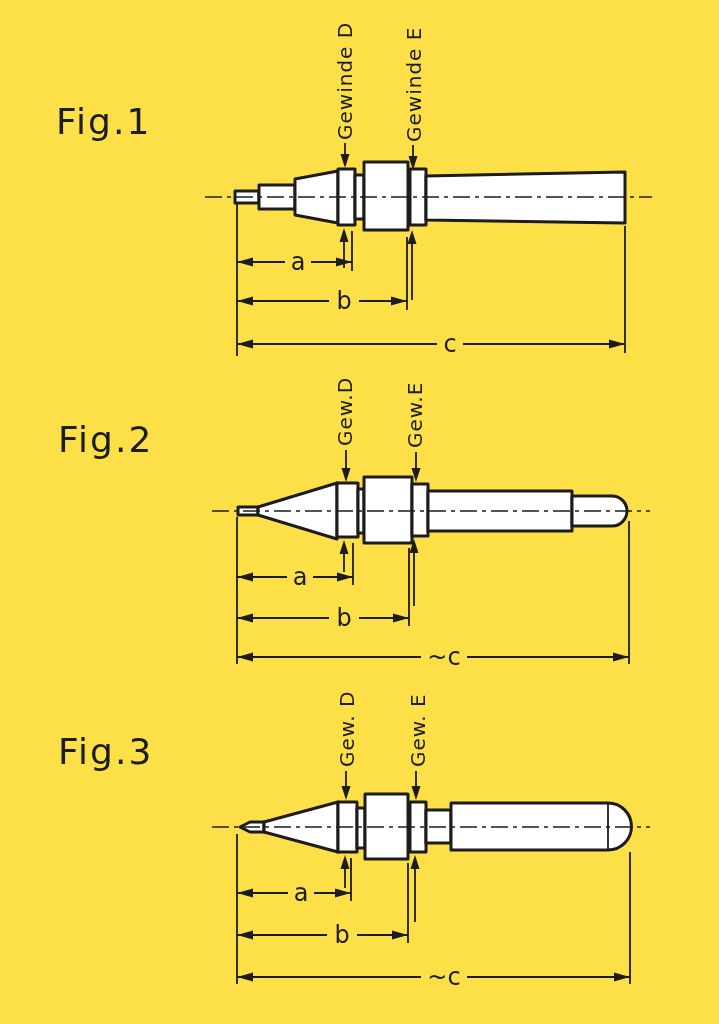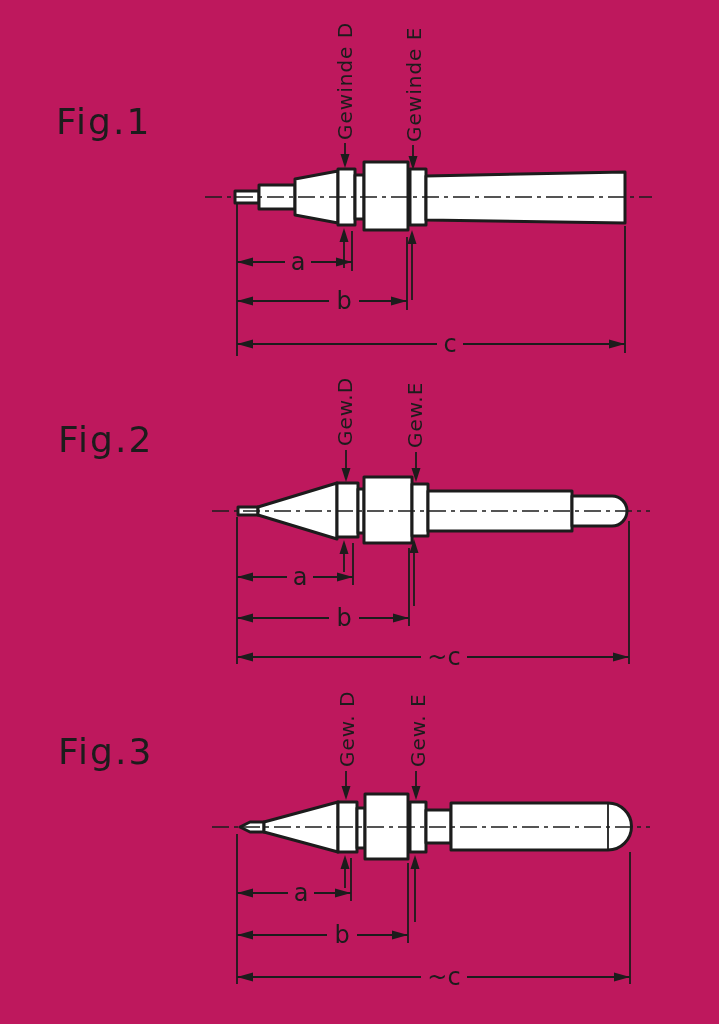--- a/index.html
+++ b/index.html
@@ -1,21 +1,21 @@
 <!DOCTYPE html>
 <html><head>
 <meta charset="utf-8">
 <style>
   html, body { margin: 0; padding: 0; background: #d8d8d8; }
   .page {
     position: relative;
     width: 719px;
     height: 1024px;
     margin: 0 auto;
-    background: #be185d;
+    background: #fde047;
     overflow: hidden;
   }
   svg { position: absolute; left: 0; top: 0; }
 
   .fig-title {
     font-family: "DejaVu Sans", "Liberation Sans", sans-serif;
     font-size: 36px;
     letter-spacing: 2px;
     fill: #1c1c1c;
   }

